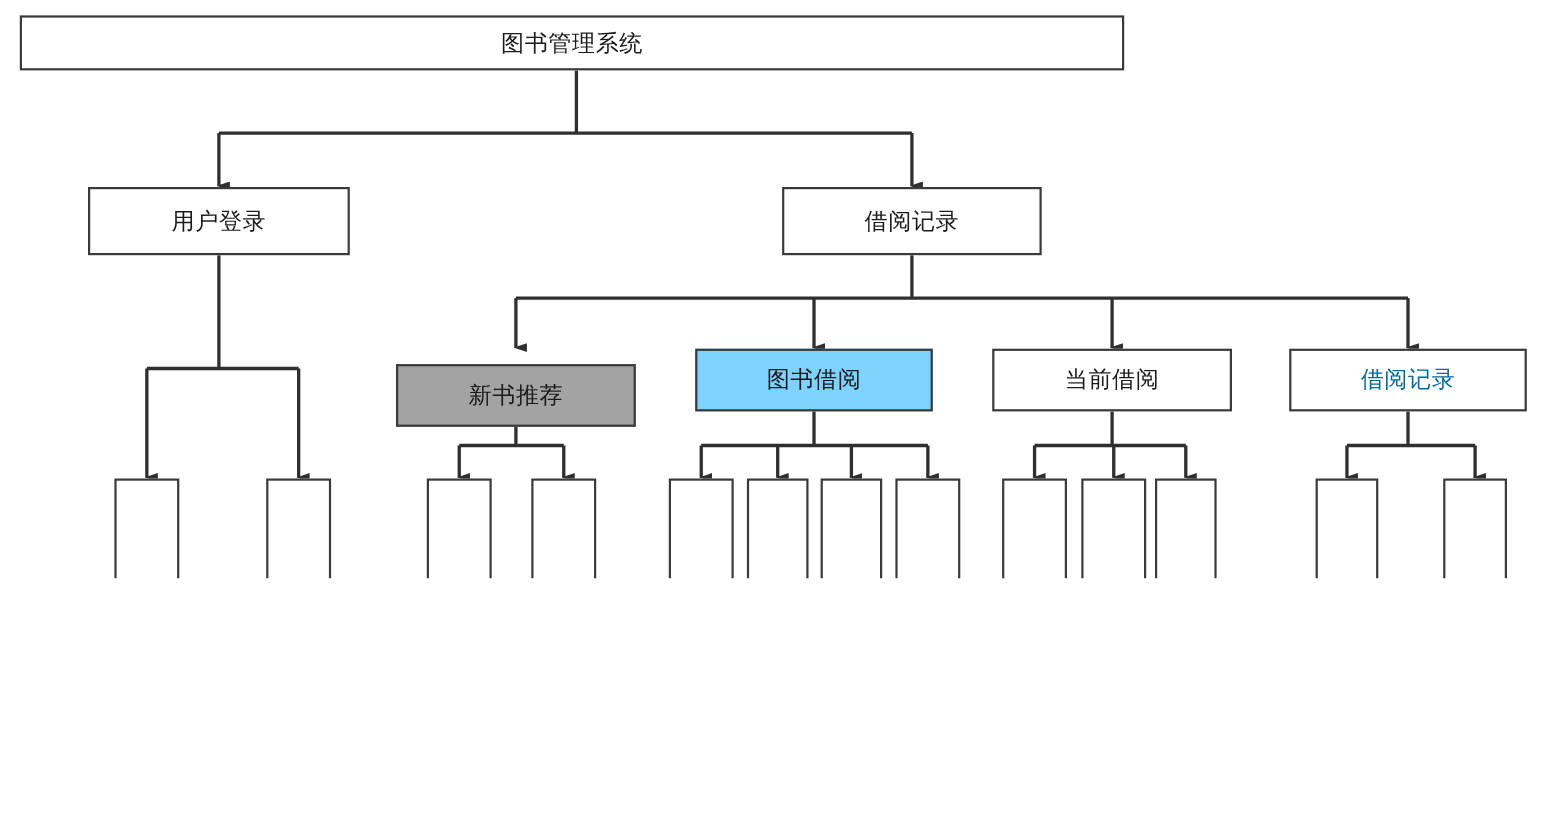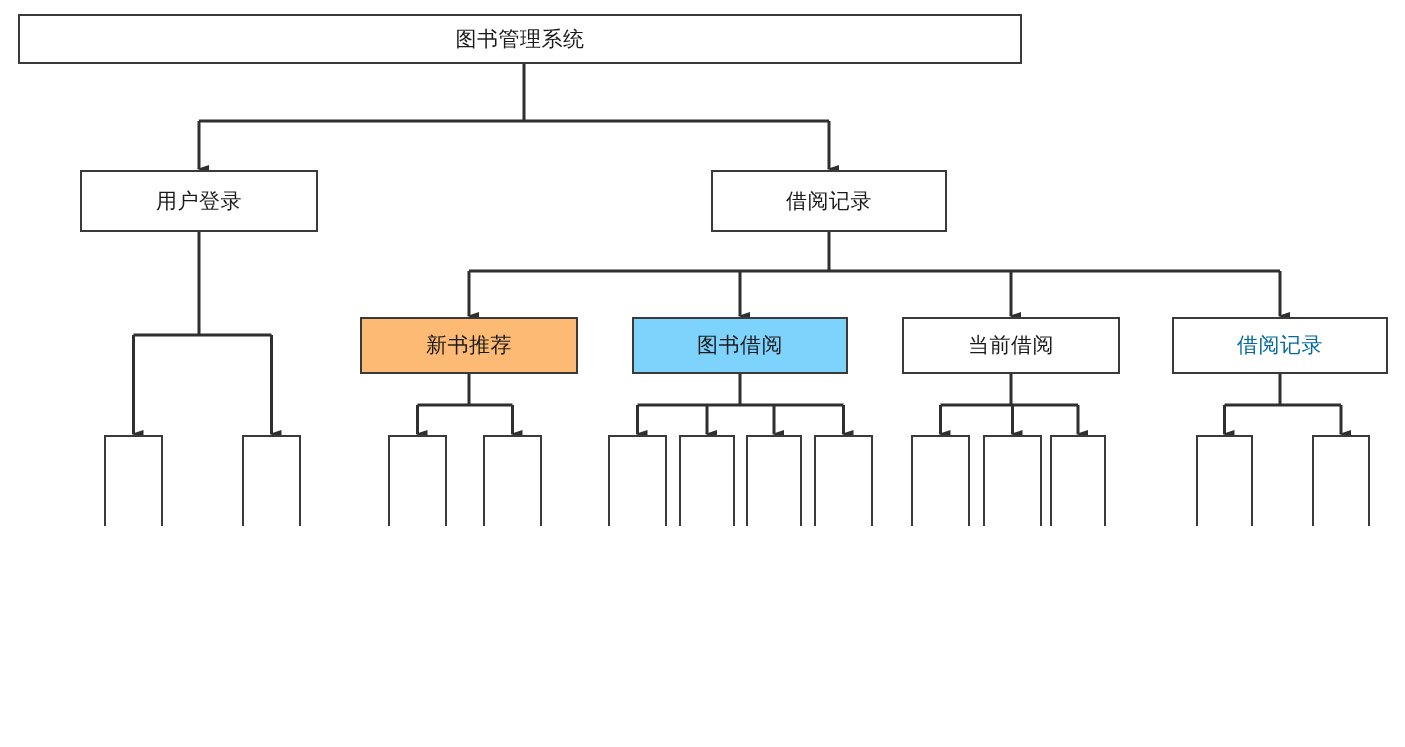--- a/index.html
+++ b/index.html
@@ -119,21 +119,21 @@
   <div id="nodes">
       <div class="node h" style="left: 18px; top: 14px; width: 1004px; height: 50px; border-color: rgb(58, 58, 58); background: rgb(255, 255, 255); color: rgb(26, 26, 26);">
         <span class="label">图书管理系统</span>
       </div>
       <div class="node h" style="left: 80px; top: 170px; width: 238px; height: 62px; border-color: rgb(58, 58, 58); background: rgb(255, 255, 255); color: rgb(26, 26, 26);">
         <span class="label">用户登录</span>
       </div>
       <div class="node h" style="left: 711px; top: 170px; width: 236px; height: 62px; border-color: rgb(58, 58, 58); background: rgb(255, 255, 255); color: rgb(26, 26, 26);">
         <span class="label">借阅记录</span>
       </div>
-      <div class="node h" style="left: 360px; top: 317px; width: 218px; height: 57px; border-color: rgb(58, 58, 58); background: #fdba74; color: rgb(26, 26, 26);">
+      <div class="node h" style="left: 360px; top: 331px; width: 218px; height: 57px; border-color: rgb(58, 58, 58); background: #a3a3a3; color: rgb(26, 26, 26);">
         <span class="label">新书推荐</span>
       </div>
       <div class="node h" style="left: 632px; top: 317px; width: 216px; height: 57px; border-color: rgb(58, 58, 58); background: #7dd3fc; color: rgb(26, 26, 26); align-items: center;">
         <span class="label">图书借阅</span>
       </div>
       <div class="node h" style="left: 902px; top: 317px; width: 218px; height: 57px; border-color: rgb(58, 58, 58); background: rgb(255, 255, 255); color: rgb(26, 26, 26); text-align: center;">
         <span class="label">当前借阅</span>
       </div>
       <div class="node h" style="left: 1172px; top: 317px; width: 216px; height: 57px; border-color: rgb(58, 58, 58); background: rgb(255, 255, 255); color: #0369a1;">
         <span class="label">借阅记录</span>

